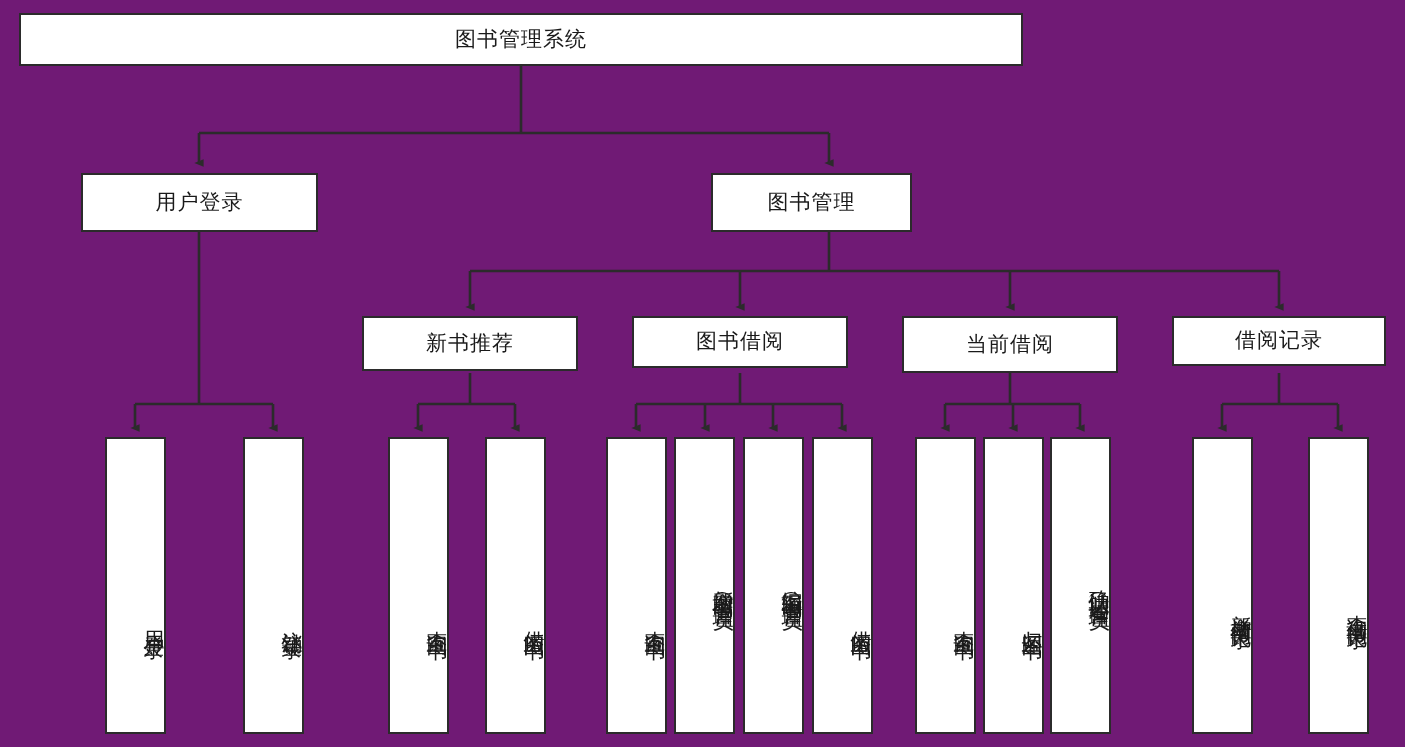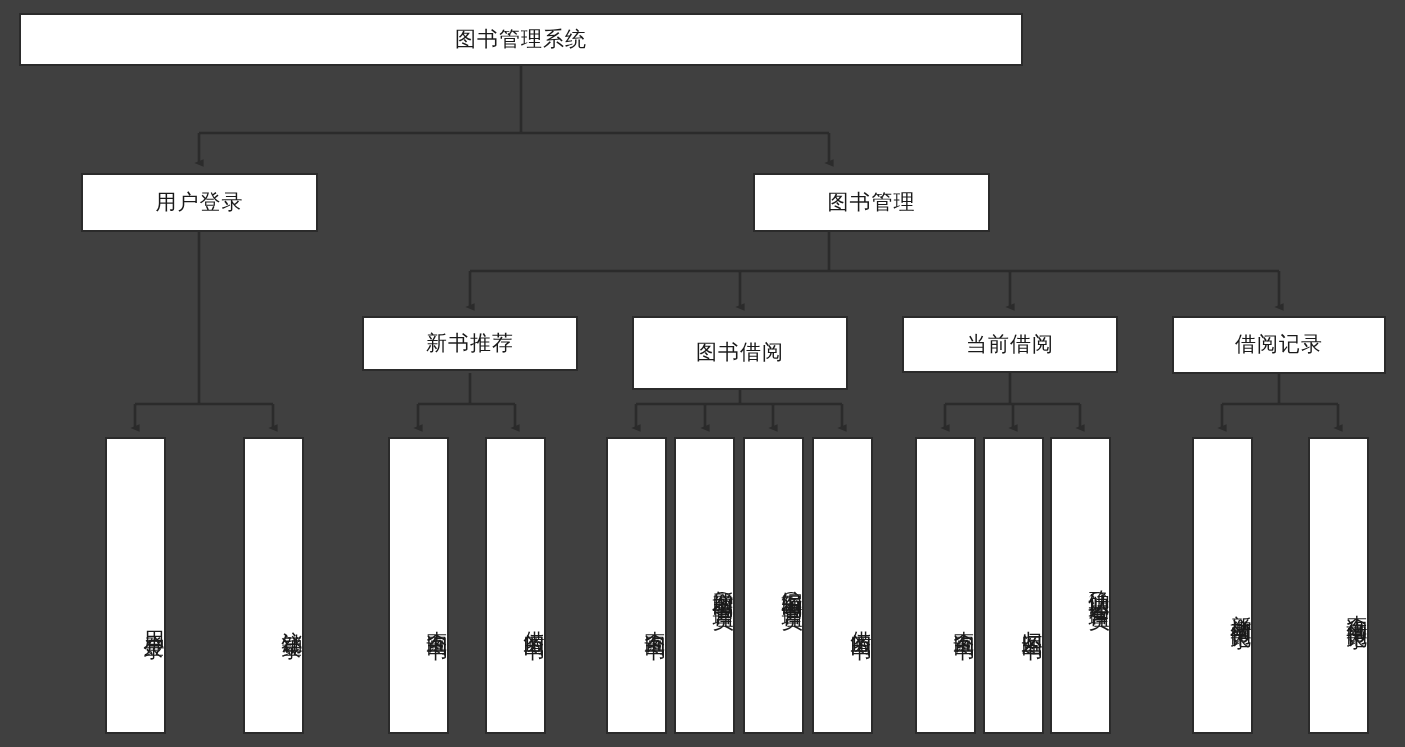--- a/index.html
+++ b/index.html
@@ -8,21 +8,21 @@
     padding: 0;
     background: #ffffff;
   }
   body {
     font-family: "DejaVu Sans", "Liberation Sans", sans-serif;
   }
   #canvas {
     position: relative;
     width: 1405px;
     height: 747px;
-    background: #404040;
+    background: #701a75;
     overflow: hidden;
   }
   svg.edges {
     position: absolute;
     left: 0;
     top: 0;
     width: 1405px;
     height: 747px;
     pointer-events: none;
   }
@@ -123,34 +123,34 @@
     </g>
   </svg>
 
   <div class="node horiz" style="left:19px; top:13px; width:1004px; height:53px;">
     <span class="node-label">图书管理系统</span>
   </div>
 
   <div class="node horiz" style="left:81px; top:173px; width:237px; height:59px;">
     <span class="node-label">用户登录</span>
   </div>
-  <div class="node horiz" style="left:711px; top:173px; width:237px; height:59px;margin-left:42px;">
+  <div class="node horiz" style="left:711px; top:173px; width:201px; height:59px;">
     <span class="node-label">图书管理</span>
   </div>
 
   <div class="node horiz" style="left:362px; top:316px; width:216px; height:55px;">
     <span class="node-label">新书推荐</span>
   </div>
-  <div class="node horiz" style="left:632px; top:316px; width:216px; height:74px;">
+  <div class="node horiz" style="left:632px; top:316px; width:216px; height:52px;">
     <span class="node-label">图书借阅</span>
   </div>
   <div class="node horiz" style="left:902px; top:316px; width:216px; height:57px;align-items:center;">
     <span class="node-label">当前借阅</span>
   </div>
-  <div class="node horiz" style="left:1172px; top:316px; width:214px; height:58px;">
+  <div class="node horiz" style="left:1172px; top:316px; width:214px; height:50px;">
     <span class="node-label">借阅记录</span>
   </div>
 
   <div class="node vert" style="left:105px; top:437px; width:61px; height:297px; padding-top:68px;">
     <span class="node-label">用户登录</span>
   </div>
   <div class="node vert" style="left:243px; top:437px; width:61px; height:297px; padding-top:68px;">
     <span class="node-label">注销登录</span>
   </div>
 

